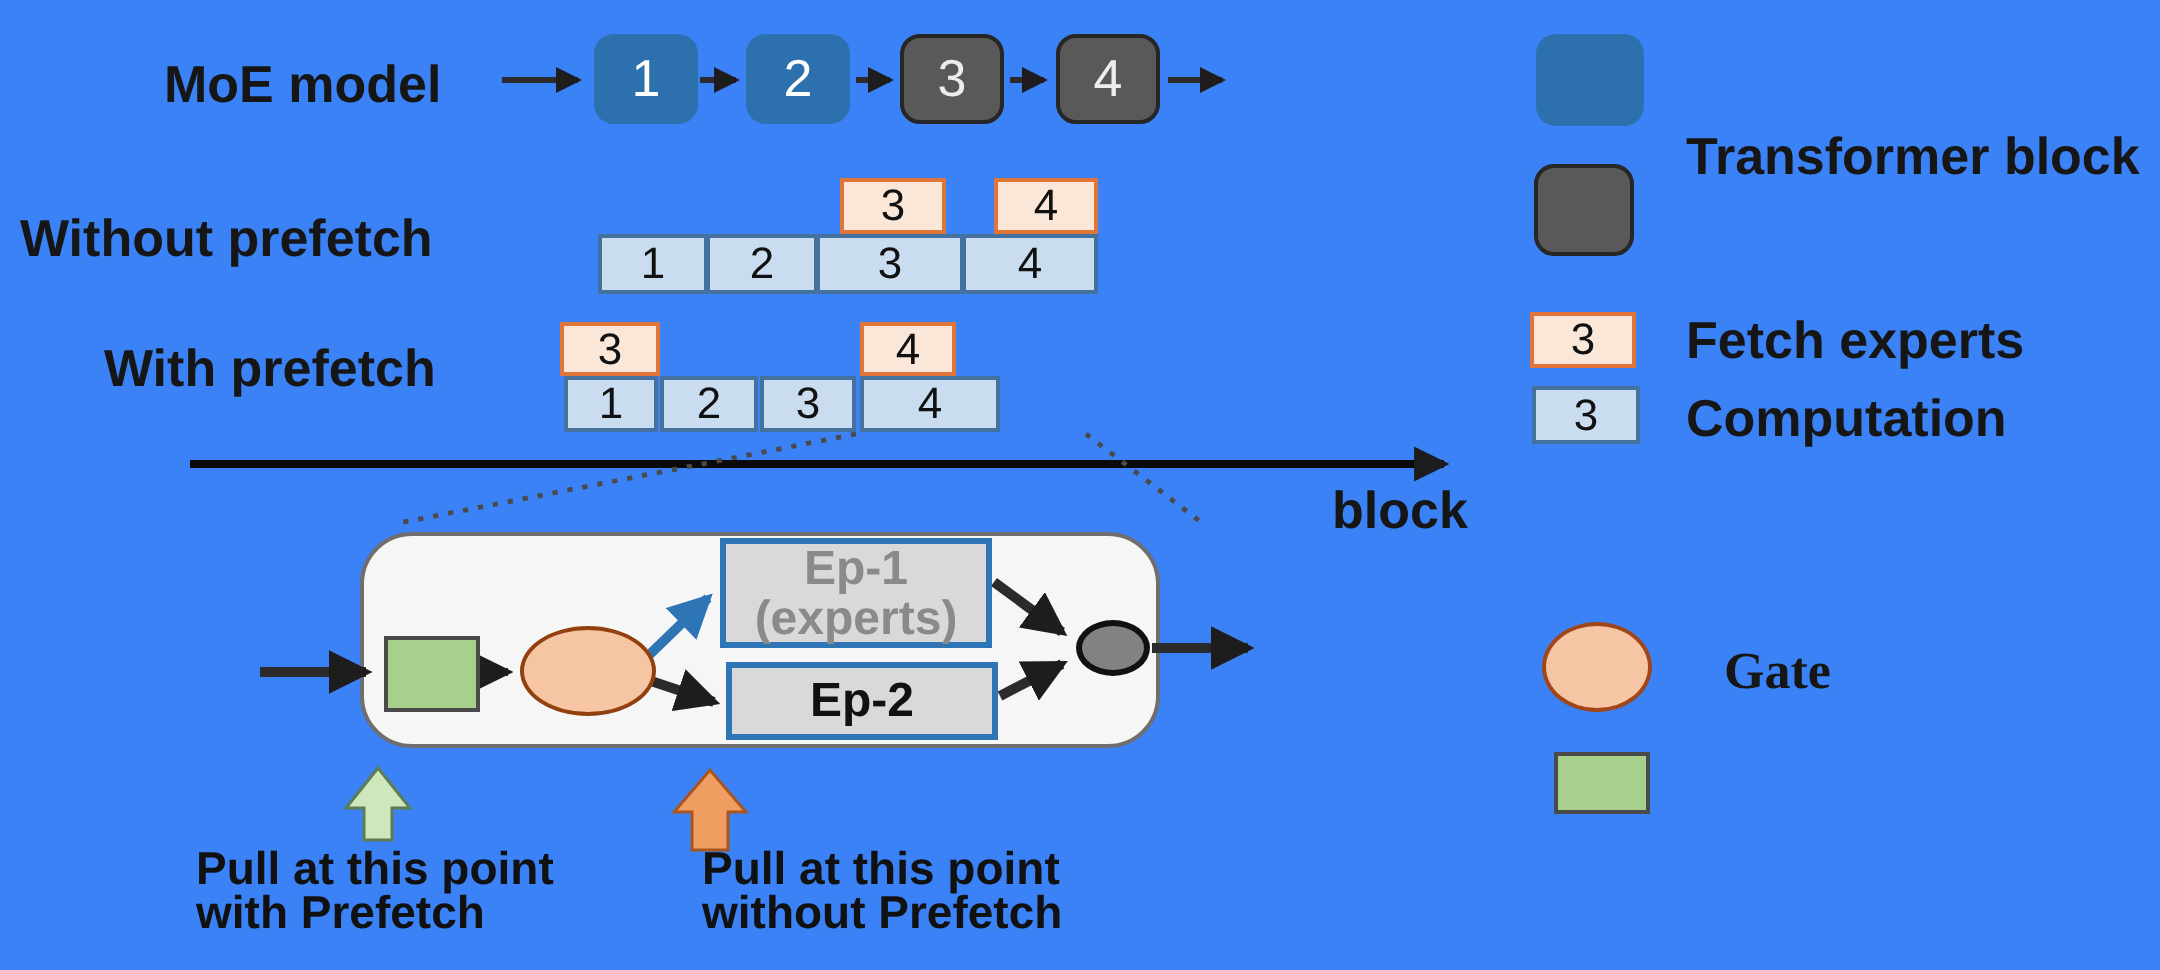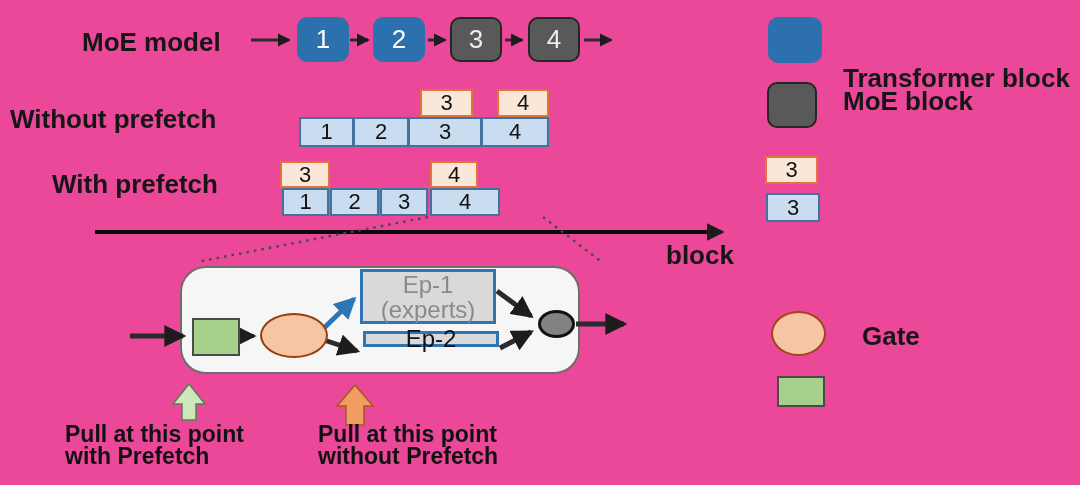--- a/index.html
+++ b/index.html
@@ -1,16 +1,16 @@
 <!DOCTYPE html>
 <html><head>
 <meta charset="utf-8">
 <style>
   html,body{margin:0;padding:0;background:#fff;}
-  .canvas{position:relative;width:1080px;height:485px;background:#ec4899;
+  .canvas{position:relative;width:1080px;height:485px;background:#3b82f6;
           font-family:"Liberation Sans",sans-serif;overflow:hidden;}
   .lbl{position:absolute;font-weight:bold;font-size:26px;color:#161616;white-space:nowrap;}
   
   .chain{position:absolute;width:52px;height:45px;border-radius:10px;color:#fff;
          font-size:26px;display:flex;align-items:center;justify-content:center;z-index:3;}
   .chain.blue{background:#2d70ae;}
   .chain.gray{background:#595959;border:2px solid #262626;color:#ededed;box-sizing:border-box;}
   
   .cbox{position:absolute;background:#c9dcf0;border:2px solid #44719e;display:flex;
         align-items:center;justify-content:center;font-size:22px;color:#111;
@@ -21,28 +21,28 @@
   
   .detailbox{position:absolute;left:180px;top:266px;width:400px;height:108px;
              border:2px solid #6e6e6e;border-radius:26px;background:#f6f6f6;
              box-sizing:border-box;z-index:1;}
   .attn{position:absolute;left:192px;top:318px;width:48px;height:38px;background:#a8d08d;
         border:2px solid #4a4a4a;box-sizing:border-box;z-index:3;}
   .gate{position:absolute;left:260px;top:313px;width:68px;height:45px;background:#f6c5a3;
         border:2px solid #93400f;border-radius:50%;box-sizing:border-box;z-index:3;}
   .ep{position:absolute;background:#d9d9d9;border:3px solid #2e75b6;box-sizing:border-box;
       z-index:3;display:flex;flex-direction:column;align-items:center;justify-content:center;
-      font-weight:normal;}
+      font-weight:bold;}
   .ep1{left:360px;top:269px;width:136px;height:55px;color:#8a8a8a;font-size:24px;line-height:25px;}
-  .ep2{left:363px;top:331px;width:136px;height:16px;color:#111;font-size:24px;}
+  .ep2{left:363px;top:331px;width:136px;height:39px;color:#111;font-size:24px;}
   .join{position:absolute;left:538px;top:310px;width:37px;height:28px;background:#828282;
         border:3px solid #111;border-radius:50%;box-sizing:border-box;z-index:3;}
   
   .ann{position:absolute;font-weight:bold;font-size:23px;line-height:21.5px;color:#111;
-       white-space:nowrap;z-index:3;}
+       white-space:nowrap;z-index:3;margin-left:33px;}
   .ann span{display:block;}
   
   .lg-blue{position:absolute;left:768px;top:17px;width:54px;height:46px;border-radius:10px;
            background:#2d70ae;z-index:3;}
   .lg-gray{position:absolute;left:767px;top:82px;width:50px;height:46px;border-radius:10px;
            background:#595959;border:2px solid #262626;box-sizing:border-box;z-index:3;}
   .lg-gate{position:absolute;left:771px;top:311px;width:55px;height:45px;background:#f6c5a3;
            border:2px solid #a04619;border-radius:50%;box-sizing:border-box;z-index:3;}
   .lg-attn{position:absolute;left:777px;top:376px;width:48px;height:31px;background:#a8d08d;
            border:2px solid #4a4a4a;box-sizing:border-box;z-index:3;}
@@ -128,24 +128,25 @@
   </div>
   <div class="ann" style="left:318px;top:424px;">
     <span>Pull at this point</span>
     <span>without Prefetch</span>
   </div>
 
   <div class="lg-blue"></div>
   <div class="lbl" style="left:843px;top:27px;margin-top:36px;">Transformer block</div>
 
   <div class="lg-gray"></div>
-  <div class="lbl" style="left:843px;top:86px;">MoE block</div>
 
   <div class="fbox" style="left:765px;top:156px;width:53px;height:28px;">3</div>
+  <div class="lbl" style="left:843px;top:155px;">Fetch experts</div>
 
   <div class="cbox" style="left:766px;top:193px;width:54px;height:29px;">3</div>
+  <div class="lbl" style="left:843px;top:194px;">Computation</div>
 
   <div class="lg-gate"></div>
-  <div class="lbl" style="left:862px;top:321px;">Gate</div>
+  <div class="lbl" style="left:862px;top:321px;font-family:Liberation Serif, serif;">Gate</div>
 
   <div class="lg-attn"></div>
 
 </div>
 
 </body></html>

